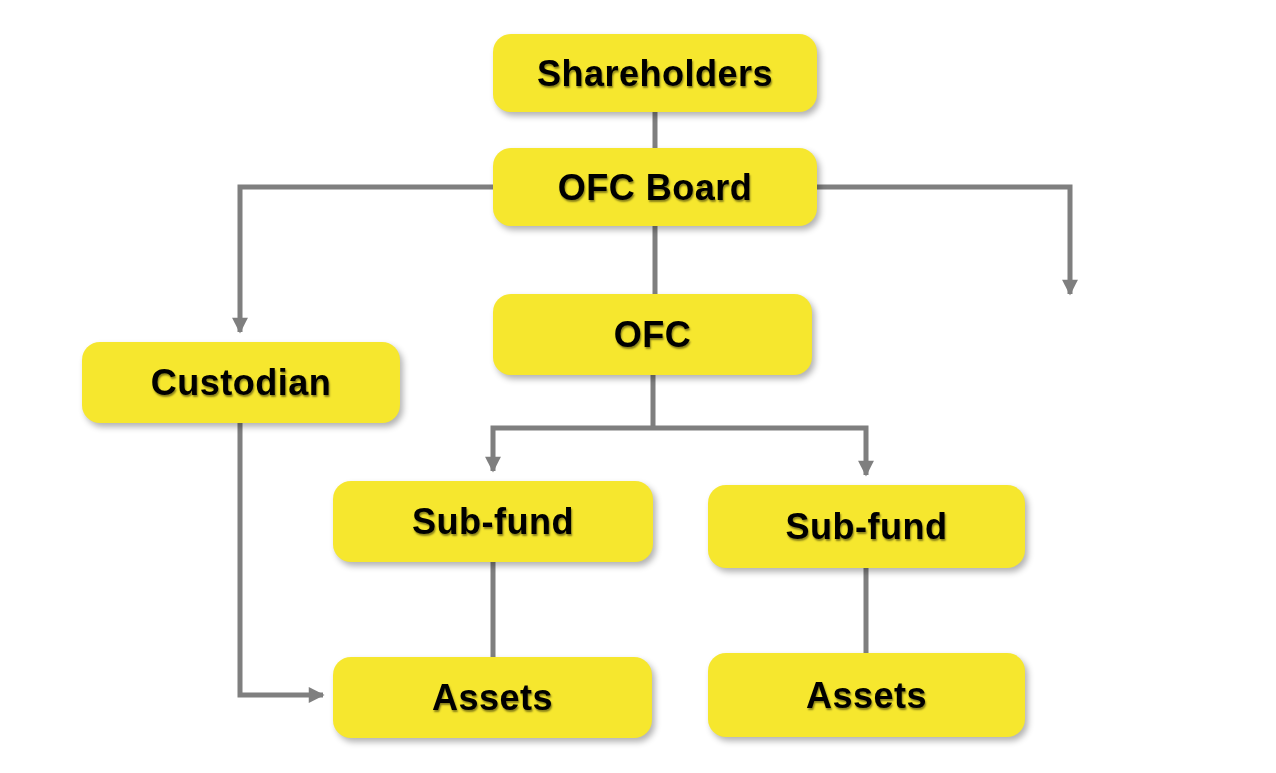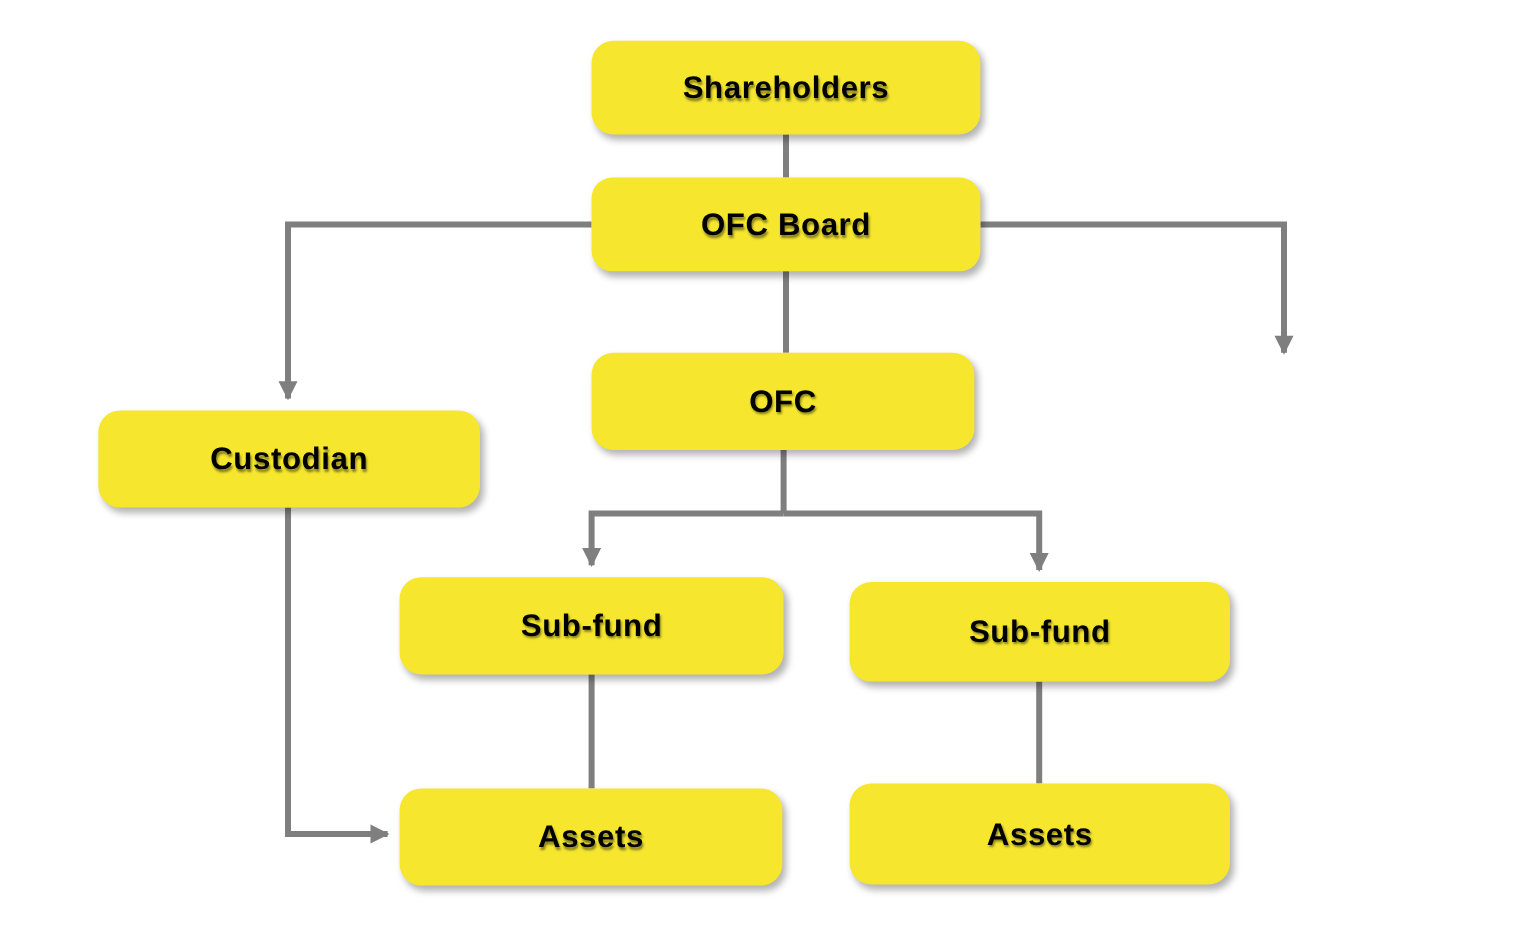--- a/index.html
+++ b/index.html
@@ -27,28 +27,28 @@
     position: absolute;
     background: #F6E72E;
     border-radius: 18px;
     box-shadow: 3px 4px 6px rgba(0,0,0,0.30);
     display: flex;
     align-items: center;
     justify-content: center;
     text-align: center;
     color: #000000;
     font-weight: bold;
-    font-size: 26px;
+    font-size: 36px;
     line-height: 1.25;
     letter-spacing: 0.5px;
     text-shadow: 1px 2px 2px rgba(0,0,0,0.45);
   }
   
   #node-shareholders        { left: 493px; top: 34px;  width: 324px; height: 78px;  }
-  #node-ofc-board           { left: 493px; top: 148px; width: 324px; height: 78px; border-radius: 17px;  }
+  #node-ofc-board           { left: 493px; top: 148px; width: 324px; height: 78px;  }
   #node-ofc                 { left: 493px; top: 294px; width: 319px; height: 81px;  }
   #node-custodian           { left: 82px;  top: 342px; width: 318px; height: 81px;  }
   #node-investment-manager  { left: 910px; top: 304px; width: 317px; height: 124px; padding: 0 20px; box-sizing: border-box; }
   #node-sub-fund-left       { left: 333px; top: 481px; width: 320px; height: 81px;  }
   #node-sub-fund-right      { left: 708px; top: 485px; width: 317px; height: 83px;  }
   #node-assets-left         { left: 333px; top: 657px; width: 319px; height: 81px;  }
   #node-assets-right        { left: 708px; top: 653px; width: 317px; height: 84px;  }
 </style>
 </head>
 <body>

